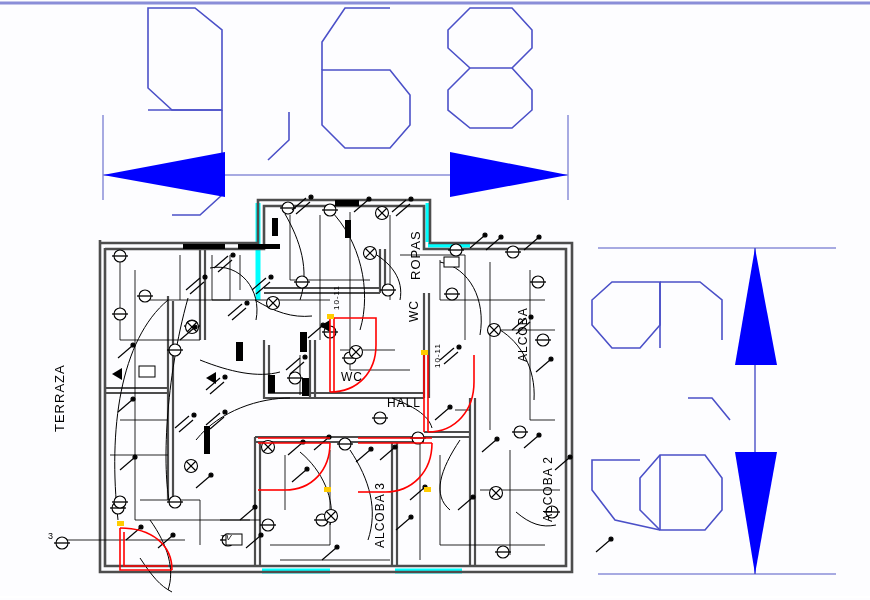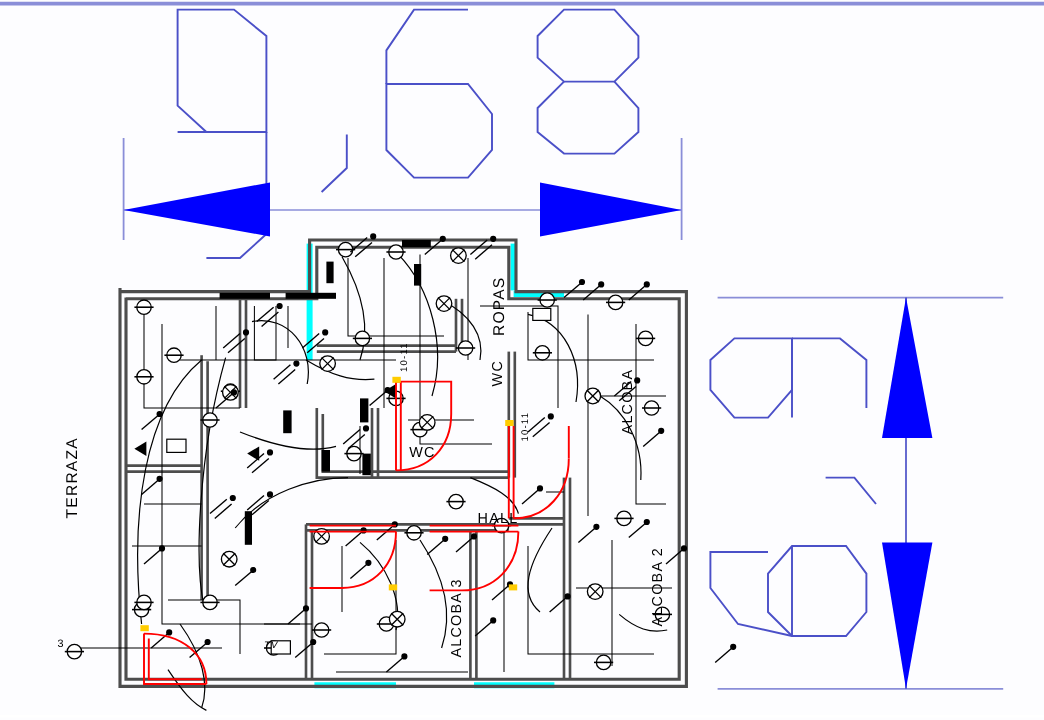--- a/index.html
+++ b/index.html
@@ -609,21 +609,21 @@
   </svg>
 
   <div class="lbl vert" style="left:52px;top:432px;font-size:13px;">TERRAZA</div>
 
   <div class="lbl vert" style="left:408px;top:280px;font-size:13px;">ROPAS</div>
 
   <div class="lbl vert" style="left:407px;top:322px;font-size:12px;">WC</div>
 
   <div class="lbl" style="left:341px;top:370px;font-size:12px;">WC</div>
 
-  <div class="lbl" style="left:398px;top:396px;font-size:12px;margin-top:29px;">HALL</div>
+  <div class="lbl" style="left:387px;top:396px;font-size:12px;">HALL</div>
 
   <div class="lbl vert" style="left:516px;top:362px;font-size:12px;">ALCOBA</div>
 
   <div class="lbl vert" style="left:541px;top:522px;font-size:12px;">ALCOBA 2</div>
 
   <div class="lbl vert" style="left:373px;top:548px;font-size:12px;">ALCOBA 3</div>
 
   <div class="lbl" style="left:220px;top:533px;font-size:8px;font-style:italic;">TV</div>
 
   <div class="lbl vert" style="left:433px;top:368px;font-size:8px;">10-11</div>

